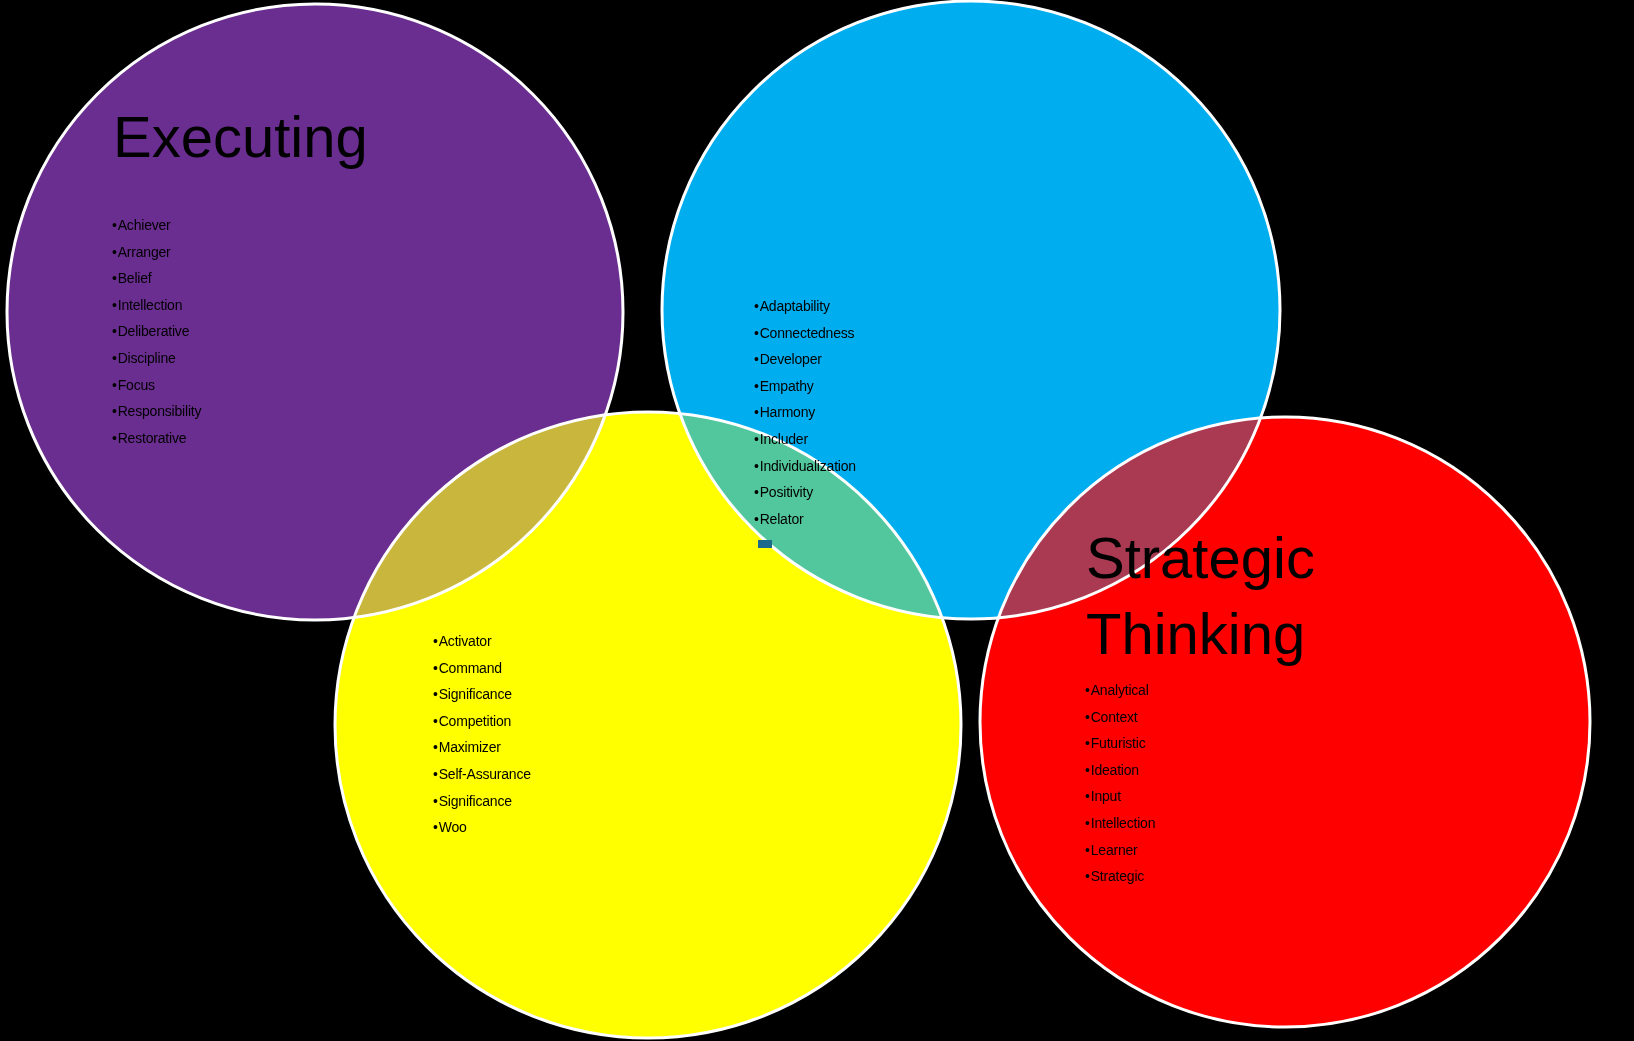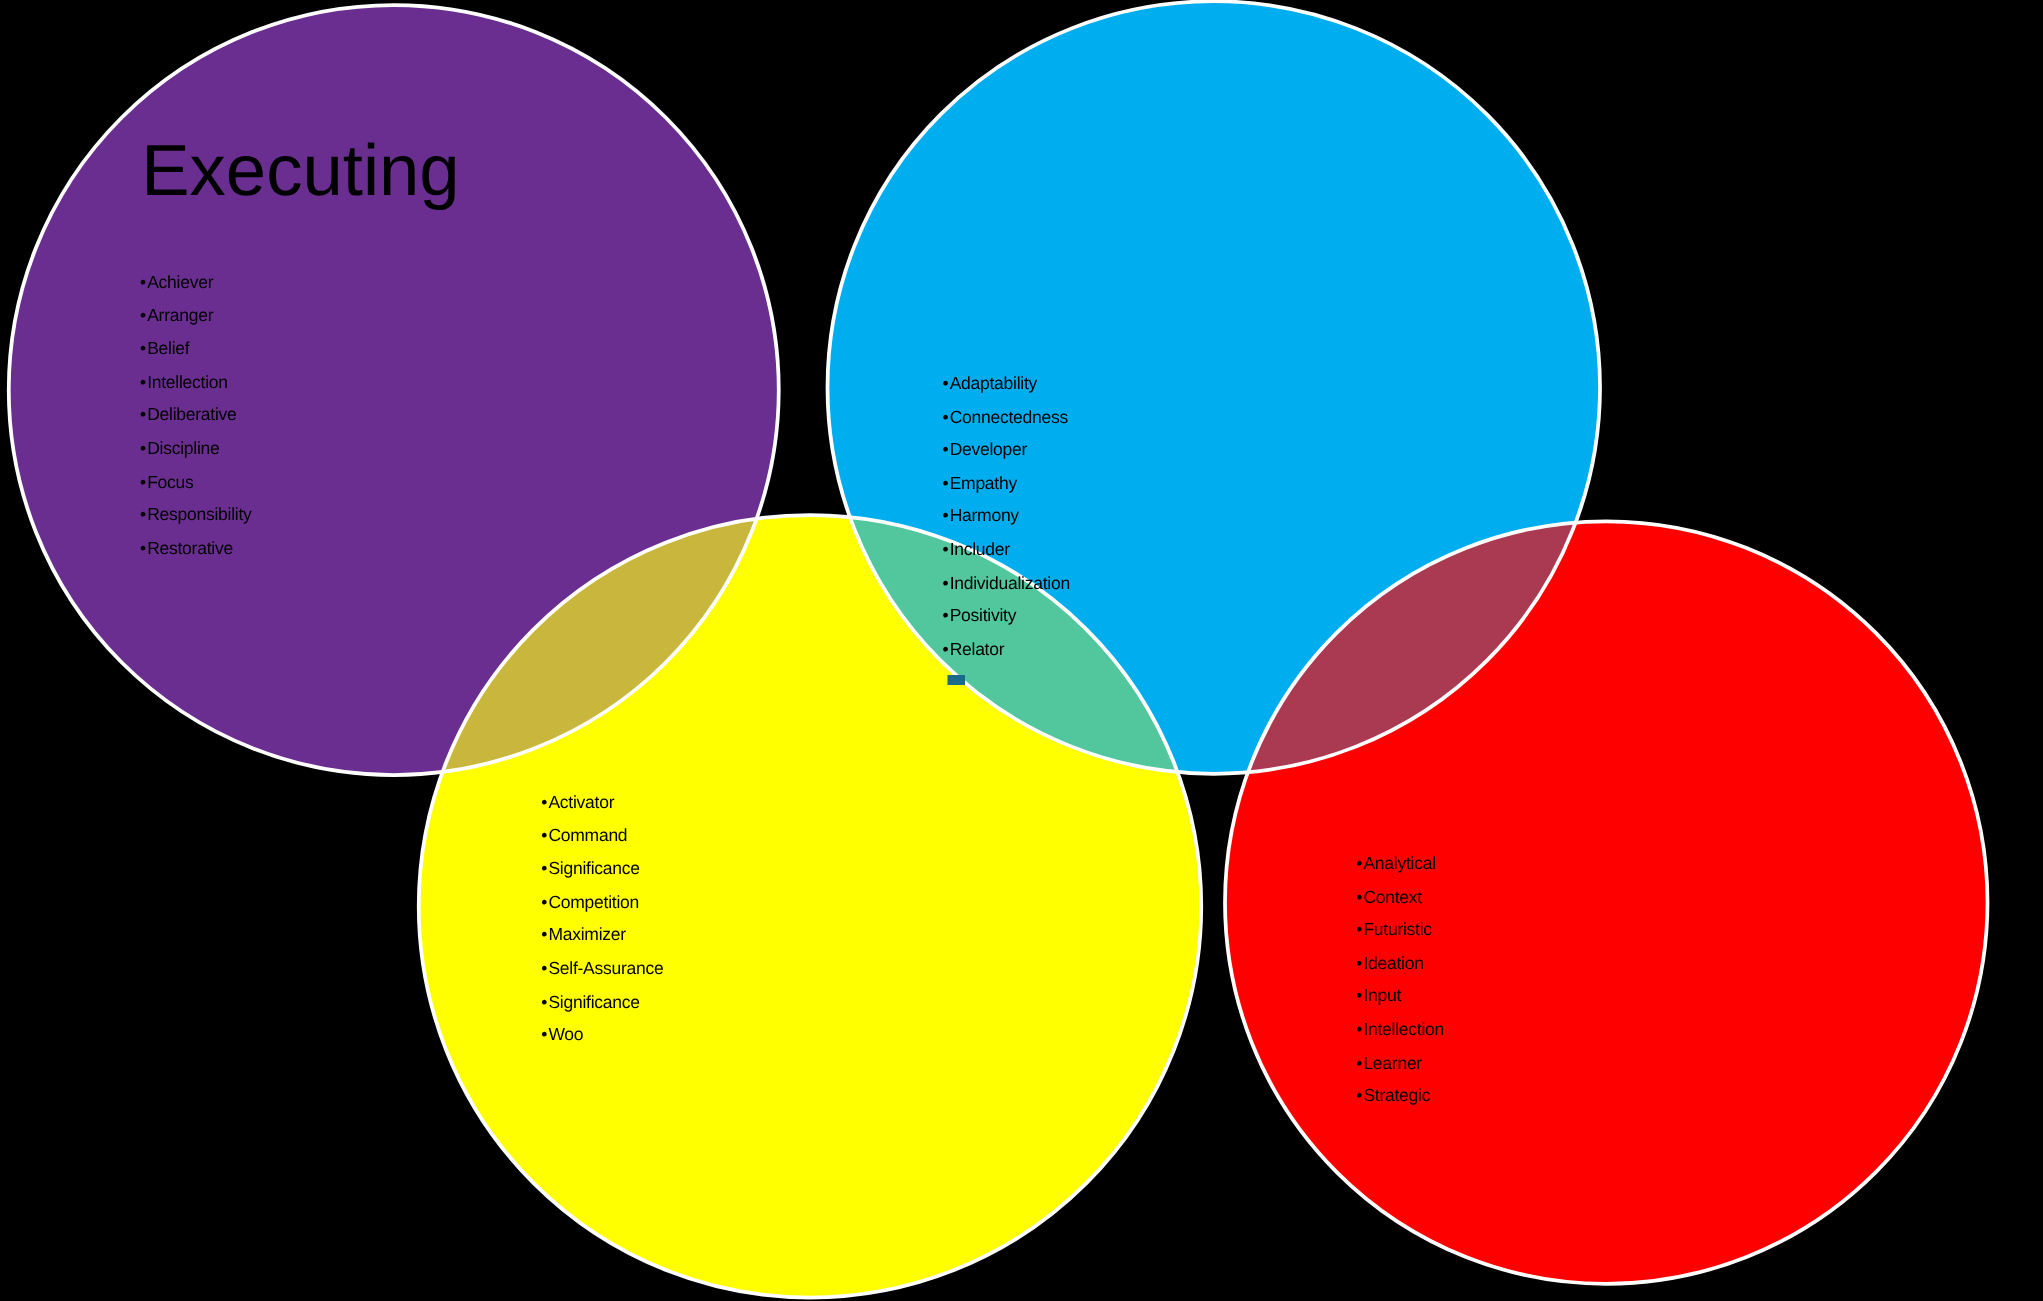--- a/index.html
+++ b/index.html
@@ -88,20 +88,21 @@
       <div class="li"><span class="bullet">•</span><span>Activator</span></div>
       <div class="li"><span class="bullet">•</span><span>Command</span></div>
       <div class="li"><span class="bullet">•</span><span>Significance</span></div>
       <div class="li"><span class="bullet">•</span><span>Competition</span></div>
       <div class="li"><span class="bullet">•</span><span>Maximizer</span></div>
       <div class="li"><span class="bullet">•</span><span>Self-Assurance</span></div>
       <div class="li"><span class="bullet">•</span><span>Significance</span></div>
       <div class="li"><span class="bullet">•</span><span>Woo</span></div>
     </div>
 
+  <div class="title" style="left:1086px; top:520px; width:330px;">Strategic Thinking</div>
   <div class="list" style="left:1085px; top:677px;">
       <div class="li"><span class="bullet">•</span><span>Analytical</span></div>
       <div class="li"><span class="bullet">•</span><span>Context</span></div>
       <div class="li"><span class="bullet">•</span><span>Futuristic</span></div>
       <div class="li"><span class="bullet">•</span><span>Ideation</span></div>
       <div class="li"><span class="bullet">•</span><span>Input</span></div>
       <div class="li"><span class="bullet">•</span><span>Intellection</span></div>
       <div class="li"><span class="bullet">•</span><span>Learner</span></div>
       <div class="li"><span class="bullet">•</span><span>Strategic</span></div>
     </div>

